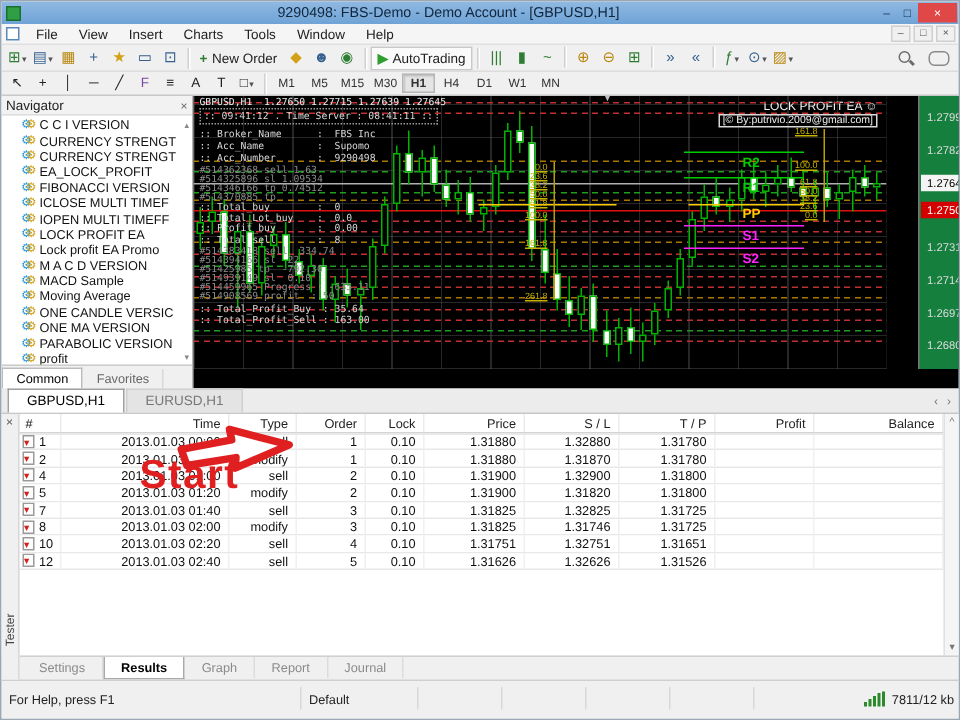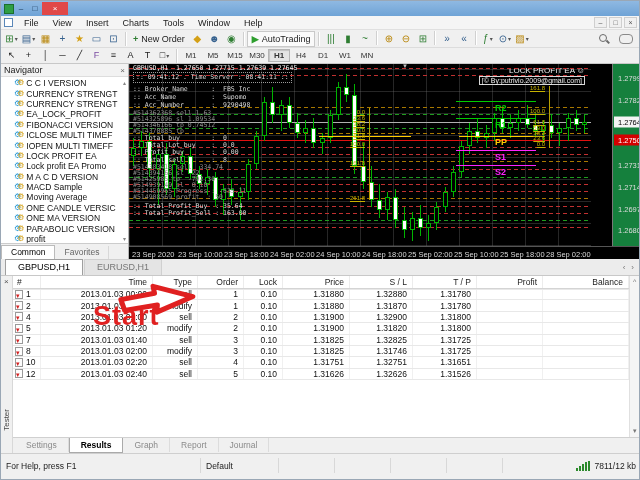--- a/index.html
+++ b/index.html
@@ -166,20 +166,21 @@
   .anno-start { position:absolute; left:92px; top:300px; z-index:60; font-size:27px; font-weight:800;
     color:#e02020; letter-spacing:1px; font-family:"Liberation Sans",sans-serif; }
 </style>
 </head>
 <body>
 
 <div class="app">
 
   <div class="titlebar">
     <span class="app-icon"></span>
+    <span class="title-text">9290498: FBS-Demo - Demo Account - [GBPUSD,H1]</span>
     <span class="win-btn">–</span>
     <span class="win-btn">□</span>
     <span class="win-btn close">×</span>
   </div>
 
   <div class="menubar">
     <span class="child-icon"></span>
     <span id="menuItems" style="display:flex;">
         <span class="mi">File</span>
         <span class="mi">View</span>
@@ -625,32 +626,20 @@
       <div class="price-axis" id="priceAxis">
           <div class="pa-label" style="top: 14px;">1.27990</div>
           <div class="pa-label" style="top: 36px;">1.27820</div>
           <div class="pa-label" style="top: 101px;">1.27310</div>
           <div class="pa-label" style="top: 123px;">1.27140</div>
           <div class="pa-label" style="top: 145px;">1.26970</div>
           <div class="pa-label" style="top: 166px;">1.26800</div>
           <div class="pa-box ask" style="top: 58px;">1.27645</div>
           <div class="pa-box bid" style="top: 76px;">1.27503</div>
         </div>
-      <div class="time-axis" id="timeAxis">
-          <div class="ta-label" style="left: 3px;">23 Sep 2020</div>
-          <div class="ta-label" style="left: 49px;">23 Sep 10:00</div>
-          <div class="ta-label" style="left: 95px;">23 Sep 18:00</div>
-          <div class="ta-label" style="left: 141px;">24 Sep 02:00</div>
-          <div class="ta-label" style="left: 187px;">24 Sep 10:00</div>
-          <div class="ta-label" style="left: 233px;">24 Sep 18:00</div>
-          <div class="ta-label" style="left: 279px;">25 Sep 02:00</div>
-          <div class="ta-label" style="left: 325px;">25 Sep 10:00</div>
-          <div class="ta-label" style="left: 371px;">25 Sep 18:00</div>
-          <div class="ta-label" style="left: 417px;">28 Sep 02:00</div>
-        </div>
     </div>
   </div>
 
   <div class="chart-tabs" id="chartTabs">
       <span class="ctab active">GBPUSD,H1</span>
       <span class="ctab">EURUSD,H1</span>
       <span class="ctab-arrows"><span>‹</span><span>›</span></span>
     </div>
 
   <div class="tester">

